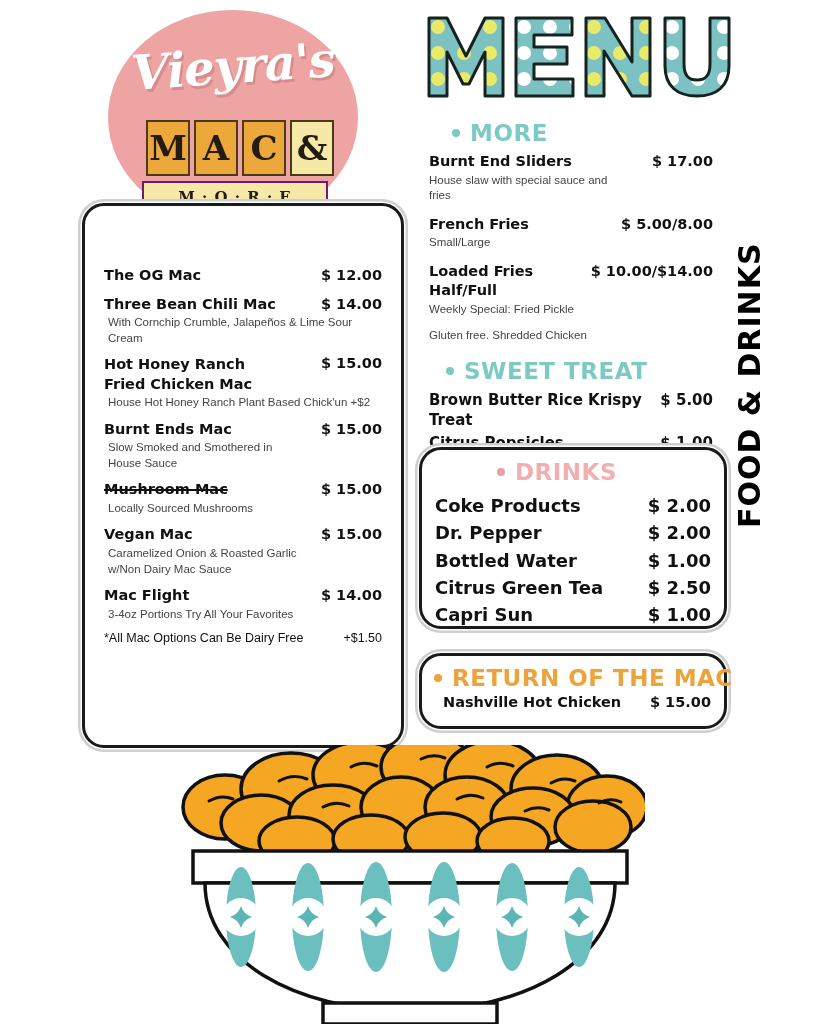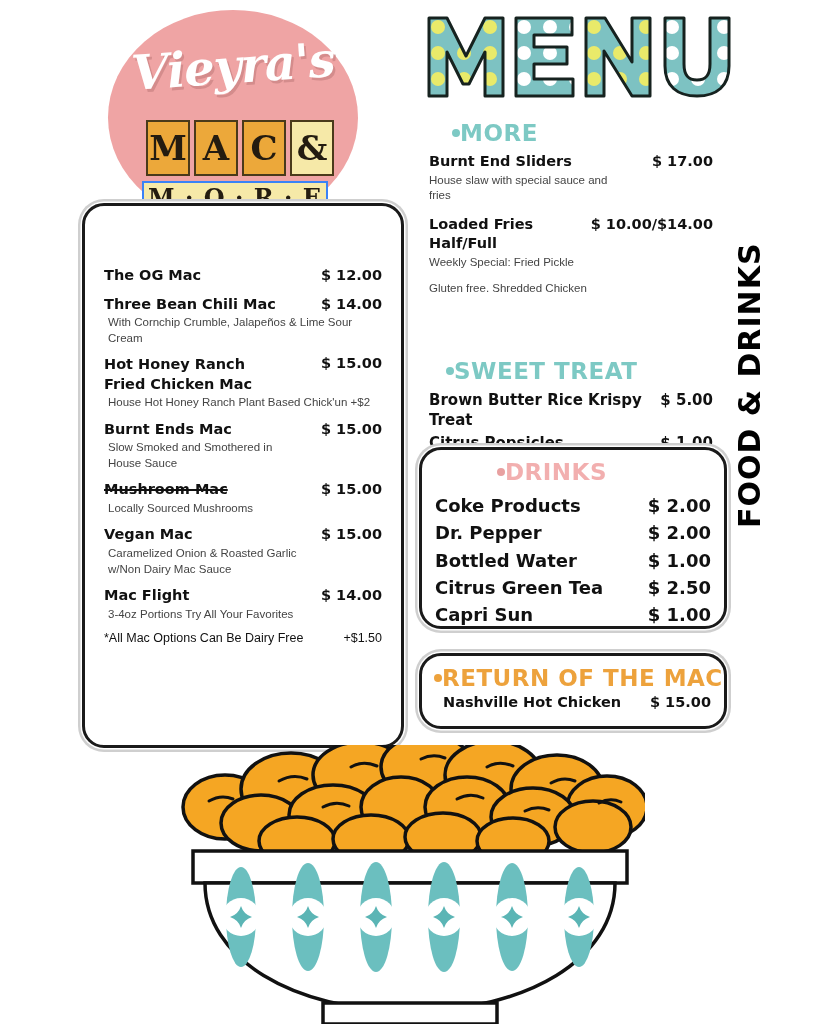--- a/index.html
+++ b/index.html
@@ -36,24 +36,24 @@
     border: 2px solid #4a3a1a;
     display: flex; align-items: center; justify-content: center;
     font-family: "DejaVu Serif", serif;
     font-weight: bold; font-size: 34px; color: #241c10;
   }
   .tile.orange { background: #eca83a; }
   .tile.cream  { background: #f6e9a8; }
   .tile-bar {
     position: absolute; left: 34px; top: 171px;
     width: 186px; height: 32px;
-    background: #f6e9a8; border: 2px solid #3b82f6;
+    background: #f6e9a8; border: 2px solid #701a75;
     display: flex; align-items: center; justify-content: center;
     font-family: "DejaVu Serif", serif;
-    font-weight: bold; font-size: 24px; color: #241c10;
+    font-weight: bold; font-size: 15px; color: #241c10;
     letter-spacing: 1px;
   }
 
   
   .menu-title {
     position: absolute; left: 425px; top: 14px;
     display: flex; gap: 4px;
   }
   .menu-title svg { display:block; }
 
@@ -64,21 +64,21 @@
     border: 3px solid #1a1a1a;
     border-radius: 22px;
     box-shadow: 0 0 0 1.5px #fff, 0 0 0 4px #cfcfcf;
   }
   #mac-panel   { left: 82px;  top: 203px; width: 322px; height: 545px; }
   #drinks-panel{ left: 419px; top: 447px; width: 308px; height: 182px; }
   #return-panel{ left: 419px; top: 653px; width: 308px; height: 76px; }
 
   
   .sec-head {
-    display: flex; align-items: center; 
+    display: flex; align-items: center; gap: 10px;
     font-family: "DejaVu Sans", sans-serif;
     font-weight: bold; font-size: 23px;
     letter-spacing: 0.5px;
   }
   .sec-head .dot { width: 8px; height: 8px; border-radius: 50%; display:inline-block; }
   .sec-orange { color: #eda23c; }
   .sec-orange .dot { background: #eda23c; }
   .sec-teal { color: #7dc9c4; }
   .sec-teal .dot { background: #7dc9c4; }
   .sec-pink { color: #f2afaf; }
@@ -255,20 +255,27 @@
     <span class="dot"></span>
     <span>MORE</span>
   </div>
   <div id="more-list">
     <div class="item">
       <div class="item-row">
         <span class="item-name">Burnt End Sliders</span>
         <span class="item-price">$ 17.00</span>
       </div>
       <div class="item-desc" style="max-width:196px;">House slaw with special sauce and fries</div>
+    </div>
+    <div class="item">
+      <div class="item-row">
+        <span class="item-name">French Fries</span>
+        <span class="item-price">$ 5.00/8.00</span>
+      </div>
+      <div class="item-desc">Small/Large</div>
     </div>
     <div class="item">
       <div class="item-row">
         <span class="item-name">Loaded Fries Half/Full</span>
         <span class="item-price">$ 10.00/$14.00</span>
       </div>
       <div class="item-desc">Weekly Special: Fried Pickle</div>
     </div>
     <div class="item">
       <div class="item-desc">Gluten free. Shredded Chicken</div>

